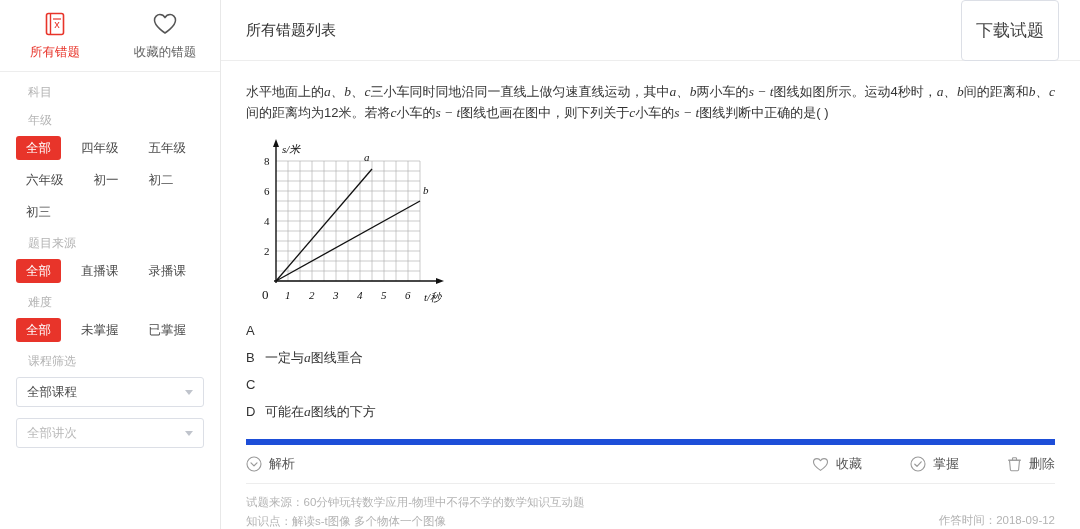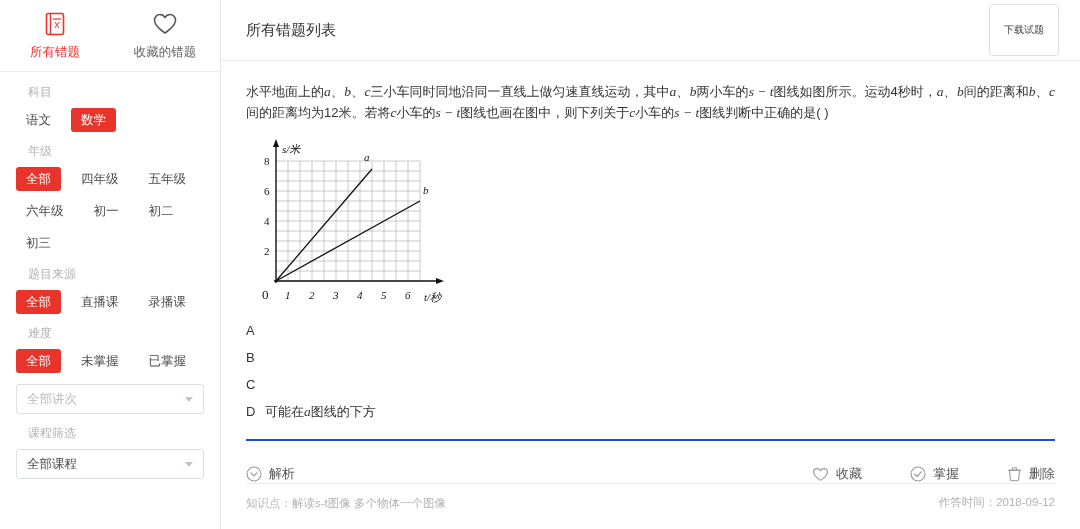--- a/index.html
+++ b/index.html
@@ -107,21 +107,21 @@
     align-items: center;
     justify-content: space-between;
     padding: 0 21px 0 25px;
     flex: 0 0 61px;
   }
   .main-title { font-size: 15px; color: #333; }
   .download-btn {
     border: 1px solid #dcdfe6;
     border-radius: 4px;
     background: #fff;
-    font-size: 10px;
+    font-size: 17px;
     color: #444;
     padding: 18px 14px;
     cursor: pointer;
     font-family: "Liberation Sans", sans-serif;
   }
 
   .content {
     flex: 1;
     background: #fff;
     padding: 20px 25px 0 25px;
@@ -143,25 +143,25 @@
     font-size: 13px;
     color: #333;
     line-height: 27px;
     display: flex;
     gap: 9px;
   }
   .option .opt-key { width: 10px; }
   .option i { font-family: "Liberation Serif", serif; font-size: 13.5px; }
 
   .action-bar {
-    border-top: 2px solid #1d4ed8;
+    border-top: 6px solid #1d4ed8;
     margin-top: 14px;
     height: 44px;
     display: flex;
-    align-items: flex-end;
+    align-items: center;
     justify-content: space-between;
   }
   .action-left { display: flex; align-items: center; gap: 7px; cursor: pointer; font-size: 13px; color: #555; }
   .action-right { display: flex; align-items: center; gap: 48px; }
   .act {
     display: flex; align-items: center; gap: 7px;
     font-size: 13px; color: #555; cursor: pointer; font-family: Liberation Serif, serif;
   }
   .meta {
     border-top: 1px solid #ededed;
@@ -202,24 +202,20 @@
           </svg>
         </span>
         <span class="tab-label">收藏的错题</span>
       </div>
     </div>
 
     <div class="filters">
 
       <div class="filter-group">
         <div class="filter-title">科目</div>
-        <div class="chips">
-          <span class="chip">语文</span>
-          <span class="chip selected">数学</span>
-        </div>
       </div>
 
       <div class="filter-group">
         <div class="filter-title">年级</div>
         <div class="chips">
           <span class="chip selected">全部</span>
           <span class="chip">四年级</span>
           <span class="chip">五年级</span>
           <span class="chip">六年级</span>
           <span class="chip">初一</span>
@@ -240,30 +236,30 @@
       <div class="filter-group">
         <div class="filter-title">难度</div>
         <div class="chips">
           <span class="chip selected">全部</span>
           <span class="chip">未掌握</span>
           <span class="chip">已掌握</span>
         </div>
       </div>
 
       <div class="filter-group">
-        <div class="select-box muted">
-          <span>全部讲次</span>
-          <span class="caret"></span>
-        </div>
-      </div>
-
-      <div class="filter-group">
         <div class="filter-title">课程筛选</div>
         <div class="select-box">
           <span>全部课程</span>
+          <span class="caret"></span>
+        </div>
+      </div>
+
+      <div class="filter-group">
+        <div class="select-box muted">
+          <span>全部讲次</span>
           <span class="caret"></span>
         </div>
       </div>
 
     </div>
   </div>
 
   <div class="main">
 
     <div class="main-header">
@@ -336,20 +332,21 @@
           <text x="177" y="63" font-size="11" font-style="italic" font-family="Liberation Serif, serif" fill="#111">b</text>
         </svg>
       </div>
 
       <div class="options">
         <div class="option">
           <span class="opt-key">A</span>
         </div>
         <div class="option">
           <span class="opt-key">B</span>
+          <span><span>一定与</span><i>a</i><span>图线重合</span></span>
         </div>
         <div class="option">
           <span class="opt-key">C</span>
         </div>
         <div class="option">
           <span class="opt-key">D</span>
           <span><span>可能在</span><i>a</i><span>图线的下方</span></span>
         </div>
       </div>
 
@@ -389,20 +386,21 @@
                 <path d="M5.5 4.2 V2.6 a0.8 0.8 0 0 1 0.8 -0.8 h2.4 a0.8 0.8 0 0 1 0.8 0.8 V4.2" fill="none" stroke="#9a9a9a" stroke-width="1.1"></path>
               </svg>
             </span>
             <span>删除</span>
           </div>
         </div>
       </div>
 
       <div class="meta">
         <div class="left">
+          <div><span>试题来源：</span><span>60分钟玩转数学应用-物理中不得不学的数学知识互动题</span></div>
           <div><span>知识点：</span><span>解读s-t图像 多个物体一个图像</span></div>
         </div>
         <div class="right">作答时间：2018-09-12</div>
       </div>
 
     </div>
   </div>
 </div>
 
 </body></html>

